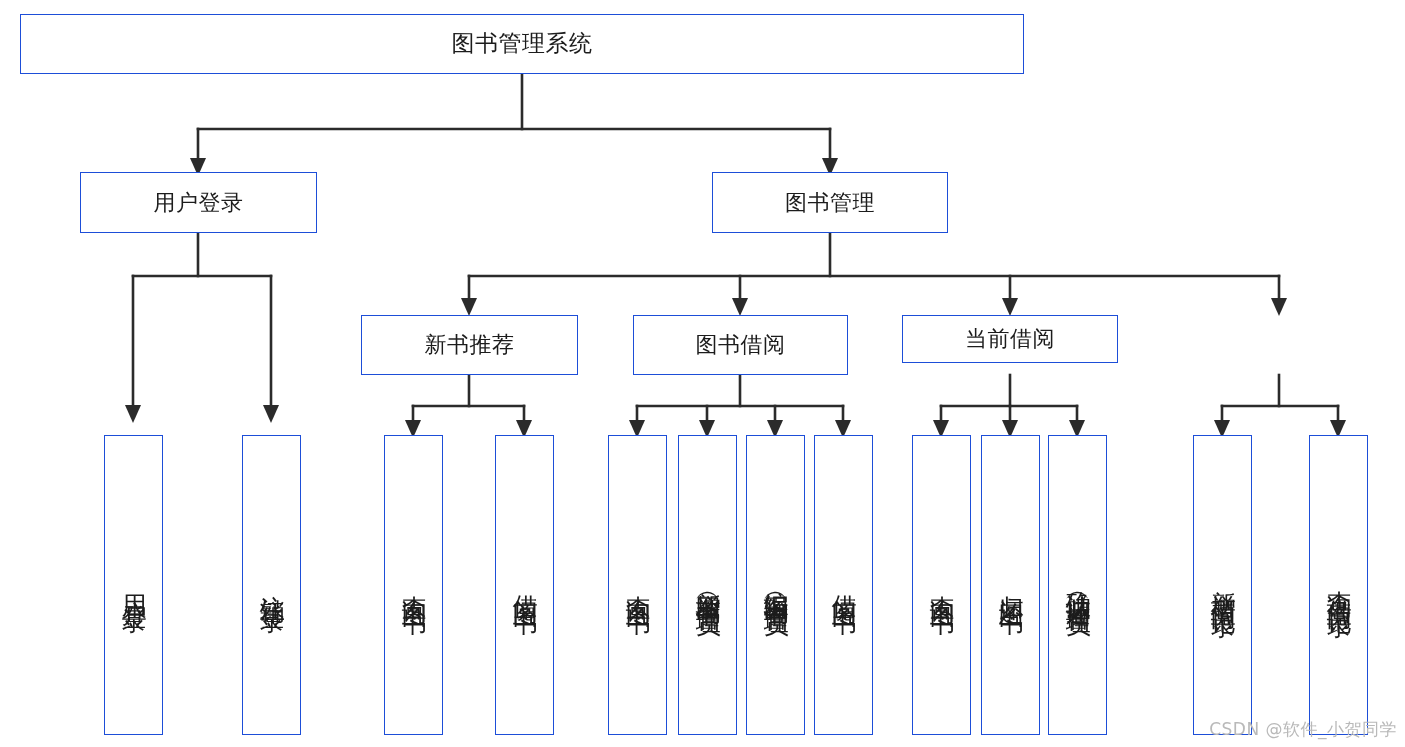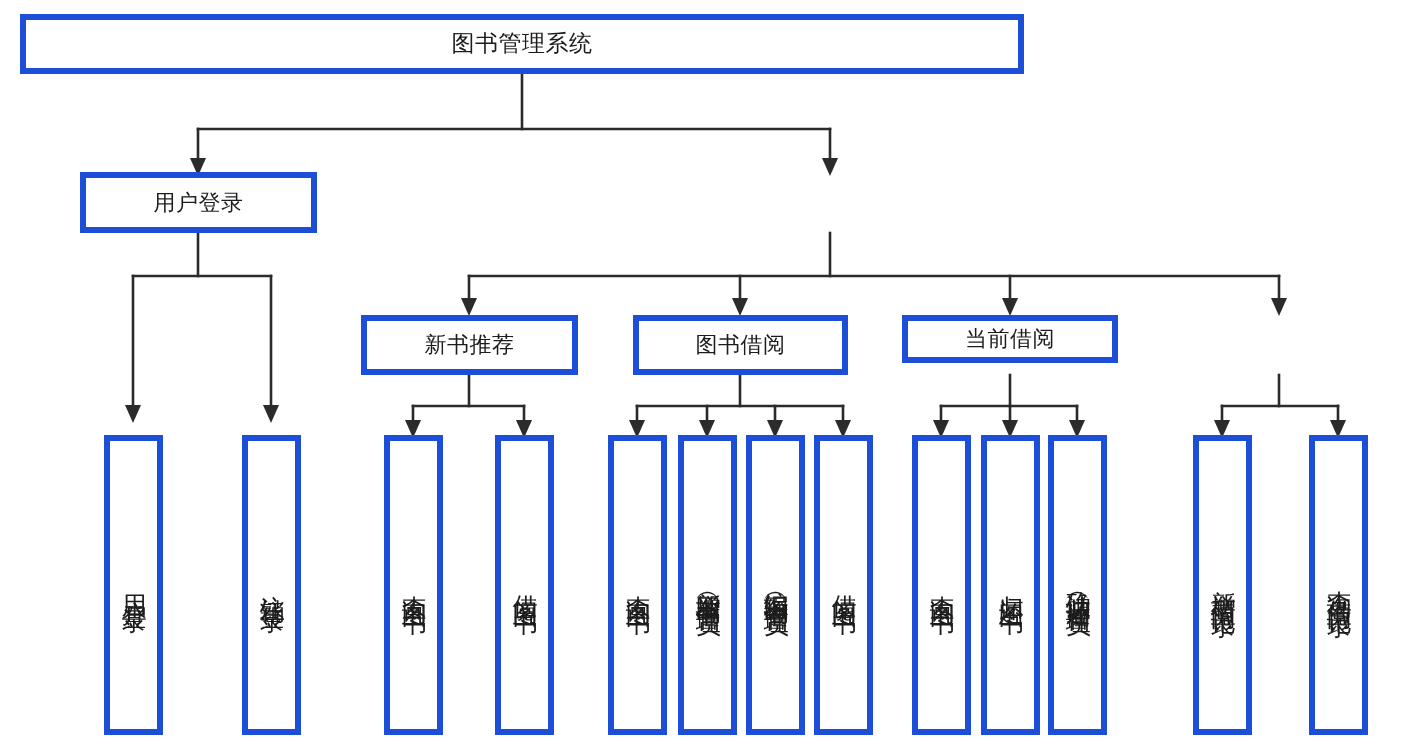--- a/index.html
+++ b/index.html
@@ -4,21 +4,21 @@
 <style>
   html,body{margin:0;padding:0;background:#ffffff;}
   body{width:1405px;height:747px;font-family:"DejaVu Sans","Liberation Sans",sans-serif;}
   #diagram{position:relative;width:1405px;height:747px;overflow:hidden;background:#fff;}
   svg.edges{position:absolute;left:0;top:0;width:1405px;height:747px;}
 
   .node{
     position:absolute;
     box-sizing:border-box;
     background:#ffffff;
-    border:6px solid #1d4ed8;
+    border:1px solid #1d4ed8;
     display:flex;
     align-items:center;
     justify-content:center;
     color:#1c1c1c;
   }
   .node .lbl{
     display:block;
     text-align:center;
     line-height:1.18;
     letter-spacing:0.5px;
@@ -141,20 +141,23 @@
     </g>
   </svg>
 
   <div class="node h-node" id="node-root" style="left:20px;top:14px;width:1004px;height:60px;">
     <span class="lbl">图书管理系统</span>
   </div>
 
   <div class="node h-node" style="left:80px;top:172px;width:237px;height:61px;">
     <span class="lbl">用户登录</span>
   </div>
+  <div class="node h-node" style="left:712px;top:172px;width:236px;height:61px;">
+    <span class="lbl">图书管理</span>
+  </div>
 
   <div class="node h-node" style="left:361px;top:315px;width:217px;height:60px;">
     <span class="lbl">新书推荐</span>
   </div>
   <div class="node h-node" style="left:633px;top:315px;width:215px;height:60px;">
     <span class="lbl">图书借阅</span>
   </div>
   <div class="node h-node" style="left:902px;top:315px;width:216px;height:48px;">
     <span class="lbl">当前借阅</span>
   </div>
@@ -196,13 +199,14 @@
     <span class="lbl">确认归还（管理员）</span>
   </div>
 
   <div class="node v-node" style="left:1193px;top:435px;width:59px;height:300px;">
     <span class="lbl">新增借阅记录</span>
   </div>
   <div class="node v-node" style="left:1309px;top:435px;width:59px;height:300px;">
     <span class="lbl">查询借阅记录</span>
   </div>
 
+  <div id="watermark">CSDN @软件_小贺同学</div>
 </div>
 
 </body></html>

